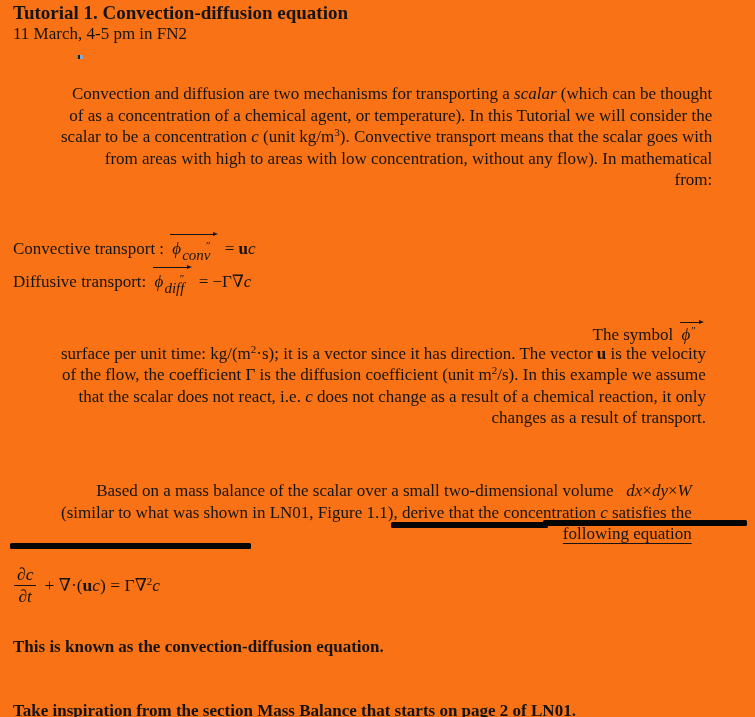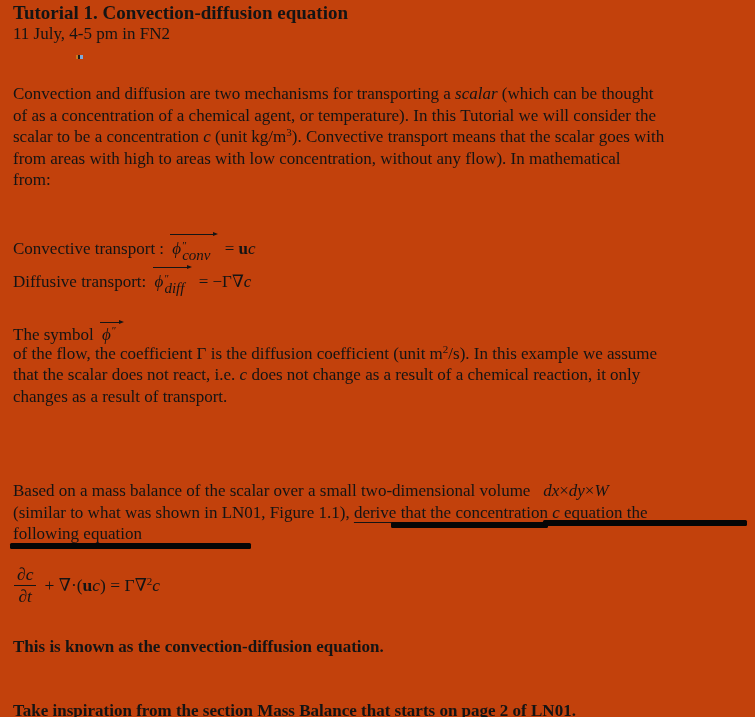--- a/index.html
+++ b/index.html
@@ -1,45 +1,47 @@
 <!DOCTYPE html>
 <html><head>
 <meta charset="utf-8">
 <title>Tutorial 1</title>
 <style>
   html, body { margin: 0; padding: 0; background: #ffffff; }
   .page {
     position: relative;
     width: 755px;
     height: 717px;
-    background: #c2410c;
+    background: #f97316;
     color: #141414;
     font-family: "Liberation Serif", "DejaVu Serif", serif;
     font-size: 17px;
     overflow: hidden;
+    text-align: right;
   }
   .title {
     position: absolute;
     left: 13px;
     top: 2px;
     font-size: 19px;
     font-weight: bold;
     white-space: nowrap;
   }
   .date {
     position: absolute;
     left: 13px;
     top: 24px;
     white-space: nowrap;
   }
   .para { position: absolute; left: 13px; }
   .line {
     white-space: nowrap;
     height: 21.6px;
     line-height: 21.6px;
+    margin-left: 48px;
   }
   .bodyline {
     position: absolute;
     left: 13px;
     white-space: nowrap;
     height: 21.6px;
     line-height: 21.6px;
     font-weight: bold;
   }
   .eqline {
@@ -131,45 +133,46 @@
     height: 3.5px;
     background: linear-gradient(90deg, #c87a1e 0 34%, #1c1c1c 34% 63%, #7fa9d9 63% 100%);
   }
 </style>
 </head>
 <body>
 
 <div class="page">
 
   <div class="title">Tutorial 1. Convection-diffusion equation</div>
-  <div class="date">11 July, 4-5 pm in FN2</div>
+  <div class="date">11 March, 4-5 pm in FN2</div>
 
   <div class="artifact"></div>
 
   <div class="para" style="top:83px">
       <div class="line"><span>Convection and diffusion are two mechanisms for transporting a </span><span class="it">scalar</span><span> (which can be thought</span></div>
       <div class="line"><span>of as a concentration of a chemical agent, or temperature). In this Tutorial we will consider the</span></div>
       <div class="line"><span>scalar to be a concentration </span><span class="it">c</span><span> (unit kg/m</span><span class="sup">3</span><span>). Convective transport means that the scalar goes with</span></div>
       <div class="line"><span>from areas with high to areas with low concentration, without any flow). In mathematical</span></div>
       <div class="line"><span>from:</span></div>
     </div>
 
   <div class="eqline" style="top:233px"><span>Convective transport : </span><span class="vec"><span class="phi">ϕ</span><span class="stk"><span class="stk-t">″</span><span class="stk-b">conv</span></span></span><span> = </span><span class="bf">u</span><span class="it">c</span></div>
   <div class="eqline" style="top:266px"><span>Diffusive transport: </span><span class="vec"><span class="phi">ϕ</span><span class="stk"><span class="stk-t">″</span><span class="stk-b">diff</span></span></span><span> = −Γ∇</span><span class="it">c</span></div>
 
   <div class="para" style="top:321px">
       <div class="line"><span>The symbol </span><span class="vec"><span class="phi">ϕ</span><span class="stk solo"><span class="stk-t">″</span></span></span></div>
+      <div class="line"><span>surface per unit time: kg/(m</span><span class="sup">2</span><span>·s); it is a vector since it has direction. The vector </span><span class="bf">u</span><span> is the velocity</span></div>
       <div class="line"><span>of the flow, the coefficient Γ is the diffusion coefficient (unit m</span><span class="sup">2</span><span>/s). In this example we assume</span></div>
       <div class="line"><span>that the scalar does not react, i.e. </span><span class="it">c</span><span> does not change as a result of a chemical reaction, it only</span></div>
       <div class="line"><span>changes as a result of transport.</span></div>
     </div>
 
   <div class="para" style="top:480px">
       <div class="line"><span>Based on a mass balance of the scalar over a small two-dimensional volume  </span><span class="it">dx</span><span>×</span><span class="it">dy</span><span>×</span><span class="it">W</span></div>
-      <div class="line"><span>(similar to what was shown in LN01, Figure 1.1), </span><span class="ul">derive that the concentration </span><span class="it ul">c</span><span class="ul"> equation the</span></div>
+      <div class="line"><span>(similar to what was shown in LN01, Figure 1.1), </span><span class="ul">derive that the concentration </span><span class="it ul">c</span><span class="ul"> satisfies the</span></div>
       <div class="line"><span class="ul">following equation</span></div>
     </div>
 
   <div class="marker" style="left:391px;top:522px;width:157px;height:5.5px"></div>
   <div class="marker" style="left:543px;top:520px;width:204px;height:5.5px"></div>
   <div class="marker" style="left:10px;top:543px;width:241px;height:6px"></div>
 
   <div class="eqmain" style="left:13px;top:566px">
     <span class="frac">
       <span class="fnum"><span class="it">∂c</span></span>

